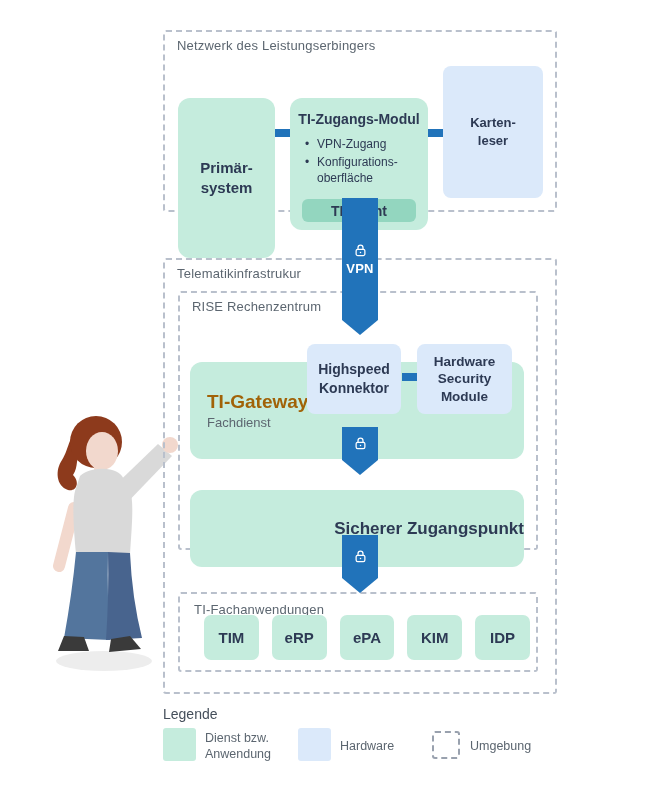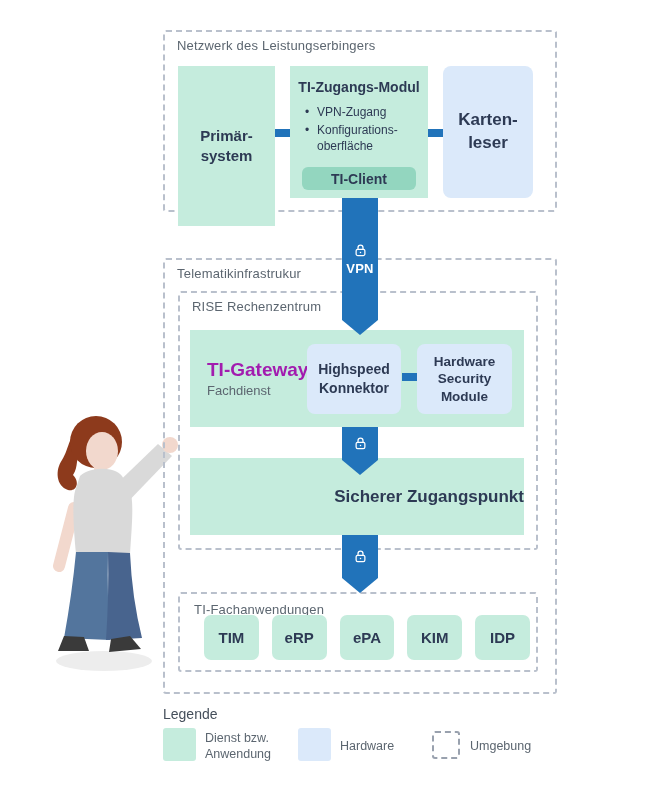--- a/index.html
+++ b/index.html
@@ -23,22 +23,23 @@
     position: absolute;
     font-size: 13px;
     color: #5c6670;
     letter-spacing: .2px;
     white-space: nowrap;
     text-align: right;
   }
   .gbox {
     position: absolute;
     background: #c5ecdd;
-    border-radius: 0;
-    color: #2d3a54;
+    border-radius: 12px;
+    color: #2d3a54;
+    margin-top: 32px;
   }
   .bbox {
     position: absolute;
     background: #dbe9fa;
     border-radius: 8px;
     color: #2d3a54;
   }
   .center-text {
     display: flex;
     align-items: center;
@@ -96,21 +97,21 @@
     border-top: 15px solid #2173ba;
   }
   .arrow .vpn-label {
     color: #ffffff;
     font-weight: bold;
     font-size: 13px;
     letter-spacing: .3px;
   }
   
   .gw-text { position: absolute; left: 17px; top: 29px; }
-  .gw-title { font-weight: bold; font-size: 19px; color: #a21caf; }
+  .gw-title { font-weight: bold; font-size: 19px; color: #a16207; }
   .gw-sub { font-size: 13px; color: #5c6670; margin-top: 2px; }
   
   .apps-row {
     position: absolute;
     left: 24px; top: 21px; right: 6px;
     display: flex;
     gap: 13px;
   }
   .app-box {
     width: 58px; height: 45px;
@@ -177,21 +178,21 @@
     <ul class="bullets">
       <li class="multiline">VPN-Zugang</li>
       <li class="multiline">Konfigurations-
 oberfläche</li>
     </ul>
     <div class="ti-client">TI-Client</div>
   </div>
 
   <div class="hconn" style="left:428px; top:129px; width:15px; height:8px;"></div>
 
-  <div class="bbox center-text" style="left:443px; top:66px; width:90px; height:132px; font-size:17px; line-height:1.35;">
+  <div class="bbox center-text" style="left:443px; top:66px; width:100px; height:132px; font-size:13px; line-height:1.35;">
     <span class="multiline">Karten-
 leser</span>
   </div>
 
   <div class="arrow" style="left:342px; top:198px; height:122px;">
     <svg width="15" height="15" viewBox="0 0 24 24" fill="none" stroke="#ffffff" stroke-width="2">
       <rect x="5" y="10" width="14" height="10" rx="2.5"></rect>
       <path d="M8 10 V7.5 a4 4 0 0 1 8 0 V10"></path>
       <circle cx="12" cy="15" r="1.2" fill="#ffffff" stroke="none"></circle>
     </svg>

